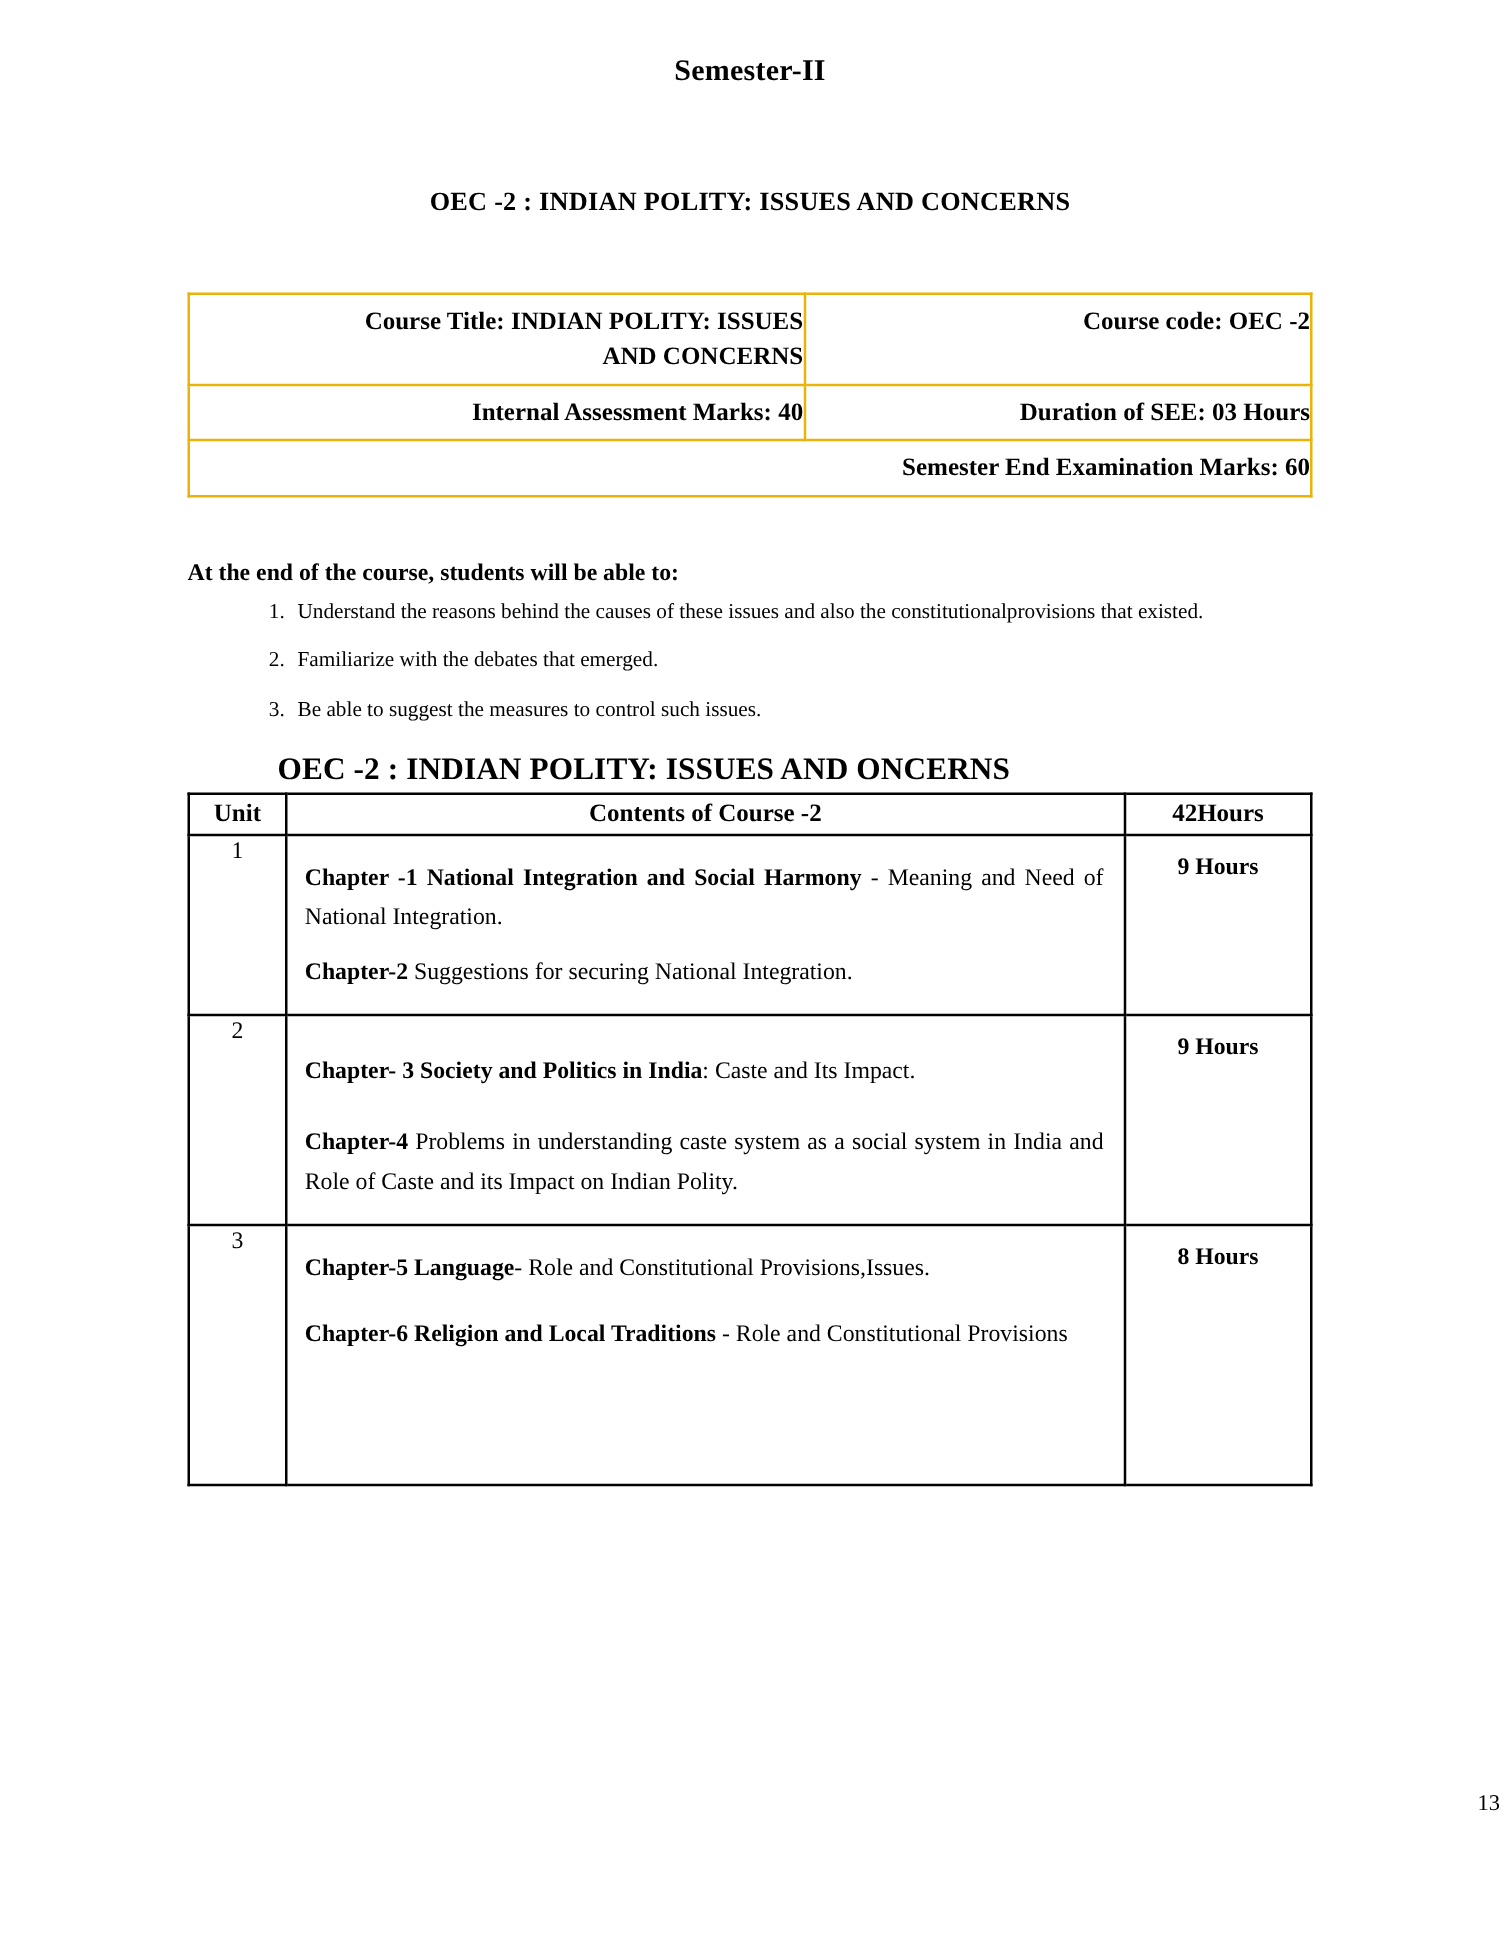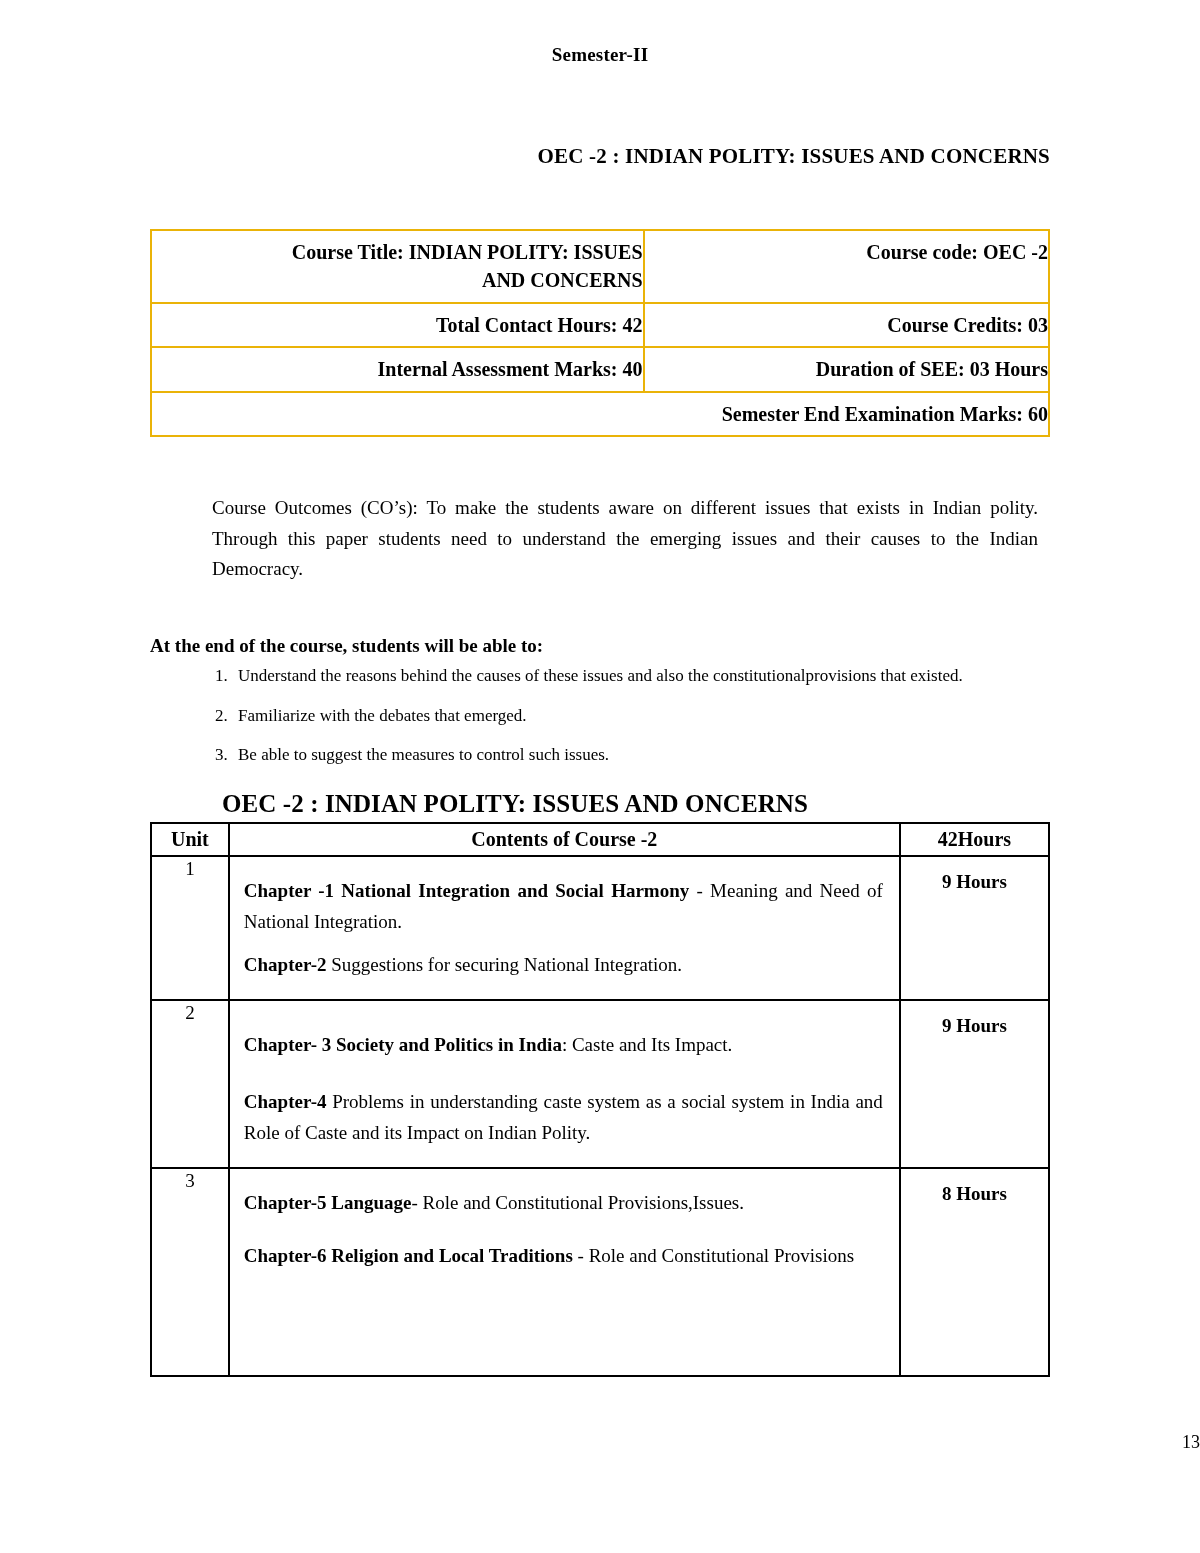--- a/index.html
+++ b/index.html
@@ -17,26 +17,26 @@
   .page {
     position: relative;
     width: 1200px;
     height: 1553px;
     box-sizing: border-box;
     padding: 36px 150px 0 150px;
   }
   .semester-header {
     text-align: center;
     font-weight: bold;
-    font-size: 19px;
+    font-size: 24px;
     letter-spacing: 0.2px;
     margin-top: 8px;
   }
   .course-title-main {
-    text-align: right;
+    text-align: center;
     font-weight: bold;
     font-size: 21px;
     margin-top: 78px;
     letter-spacing: 0.2px;
   }
   table.info {
     width: 100%;
     border-collapse: collapse;
     margin-top: 60px;
     table-layout: fixed;
@@ -146,34 +146,29 @@
   <table class="info">
     <tbody>
         <tr>
       <td class="left">
         <span>Course Title: INDIAN POLITY: ISSUES</span>
         <span class="indent-line">AND  CONCERNS</span>
       </td>
       <td class="right">Course code: OEC -2</td>
     </tr>
     <tr>
-      <td class="left">Total Contact Hours: 42</td>
-      <td class="right">Course Credits: 03</td>
-    </tr>
-    <tr>
       <td class="left">Internal Assessment Marks: 40</td>
       <td class="right">Duration of SEE: 03 Hours</td>
     </tr>
     <tr>
       <td class="left" colspan="2">Semester End Examination Marks: 60</td>
     </tr>
   </tbody>
     </table>
 
-  <div class="outcomes">Course Outcomes (CO’s): To make the students aware on different issues that exists in Indian polity. Through this paper students need to understand the emerging issues and their causes to the Indian Democracy.</div>
 
   <div class="able-to">At the end of the course, students will be able to:</div>
 
   <ol class="able-list">
     <li>Understand the reasons behind the causes of these issues and also the constitutionalprovisions that existed.</li>
     <li>Familiarize with the debates that emerged.</li>
     <li>Be able to suggest the measures to control such issues.</li>
   </ol>
 
   <div class="sub-title">OEC -2 : INDIAN POLITY: ISSUES AND ONCERNS</div>

